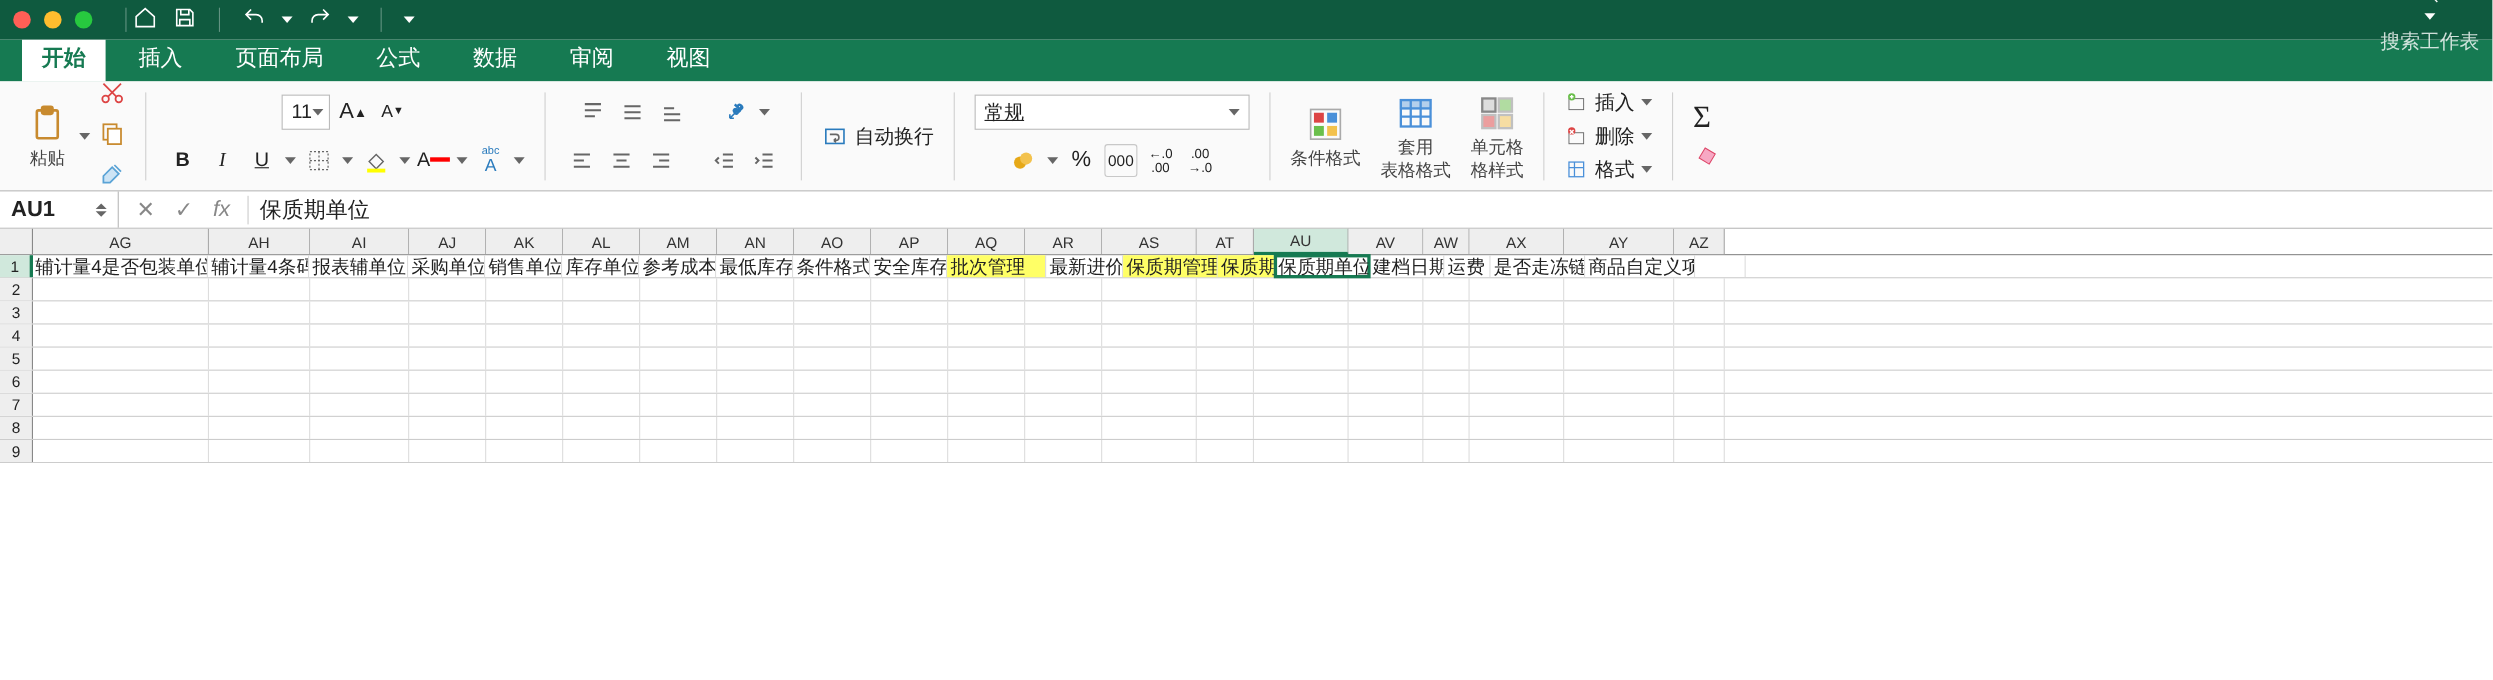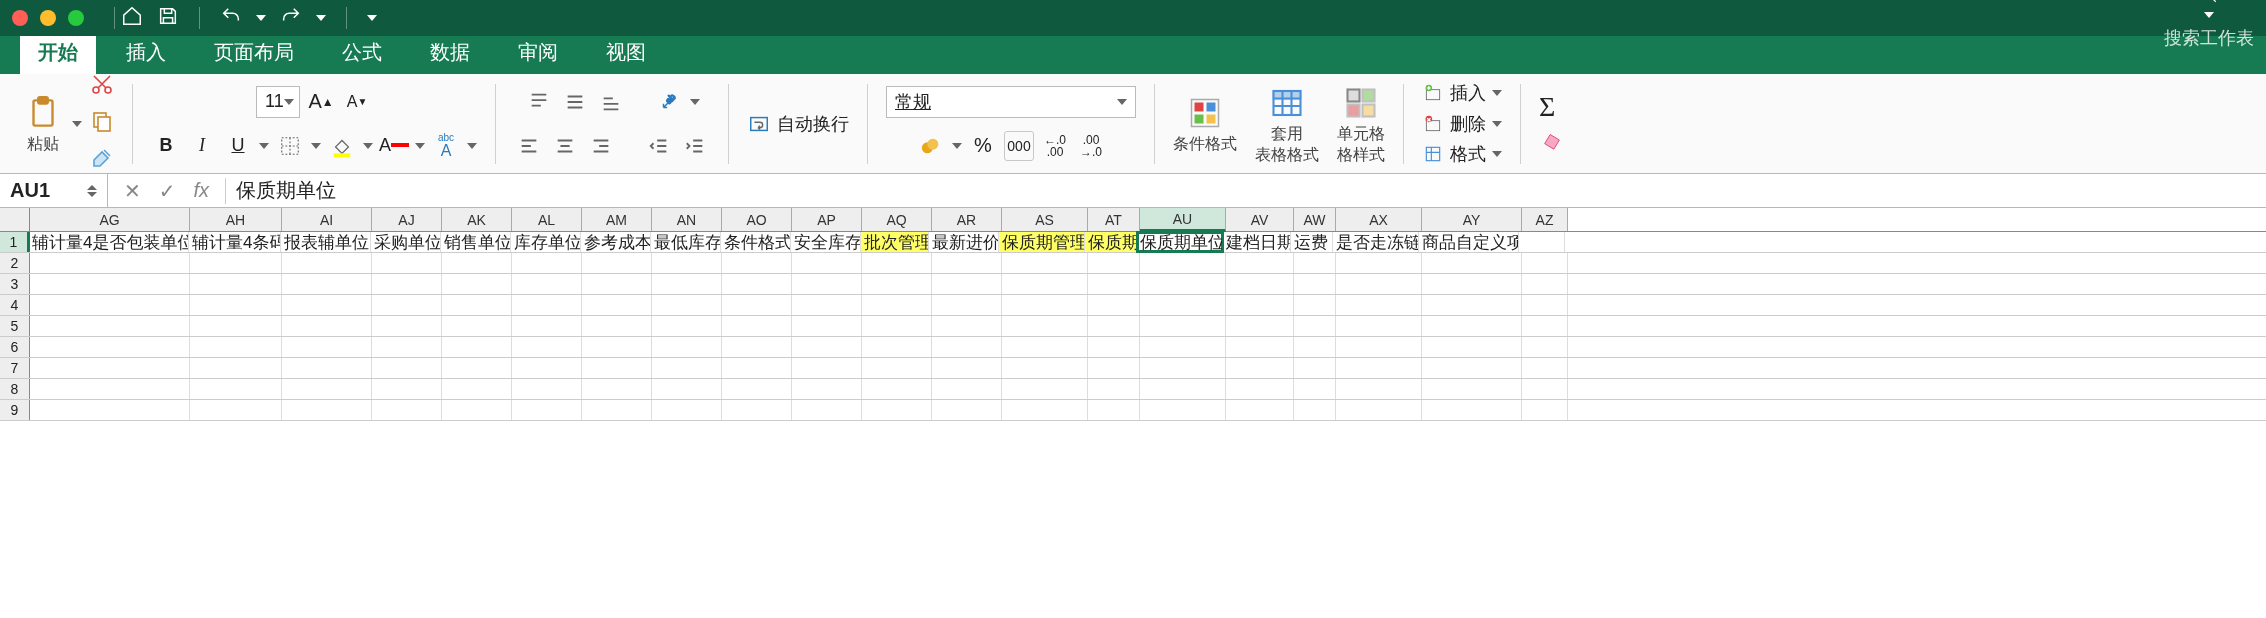--- a/index.html
+++ b/index.html
@@ -434,21 +434,21 @@
         </div>
         <div class="cell" style="width: 70px;">
           <span class="overflow">最低库存</span>
         </div>
         <div class="cell" style="width: 70px;">
           <span class="overflow">条件格式</span>
         </div>
         <div class="cell" style="width: 70px;">
           <span class="overflow">安全库存</span>
         </div>
-        <div class="cell hl" style="width: 68px;">
+        <div class="cell hl" style="width: 90px;">
           <span class="overflow">批次管理</span>
         </div>
         <div class="cell" style="width: 70px;">
           <span class="overflow">最新进价</span>
         </div>
         <div class="cell hl" style="width: 86px;">
           <span class="overflow">保质期管理</span>
         </div>
         <div class="cell hl" style="width: 52px;">
           <span class="overflow">保质期</span>

